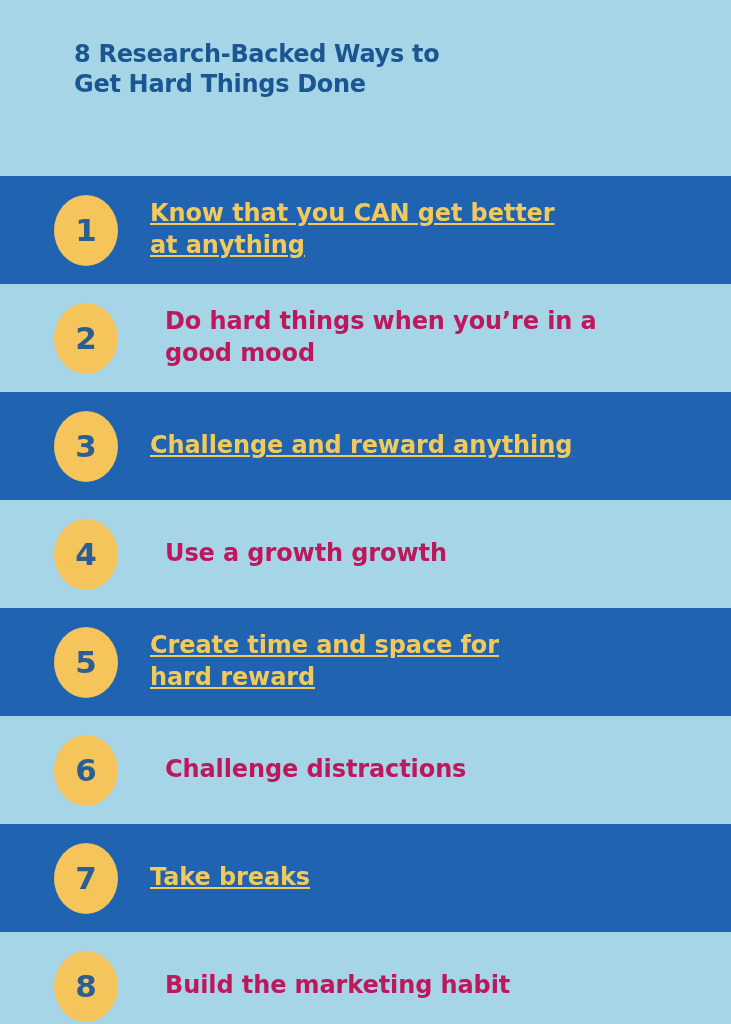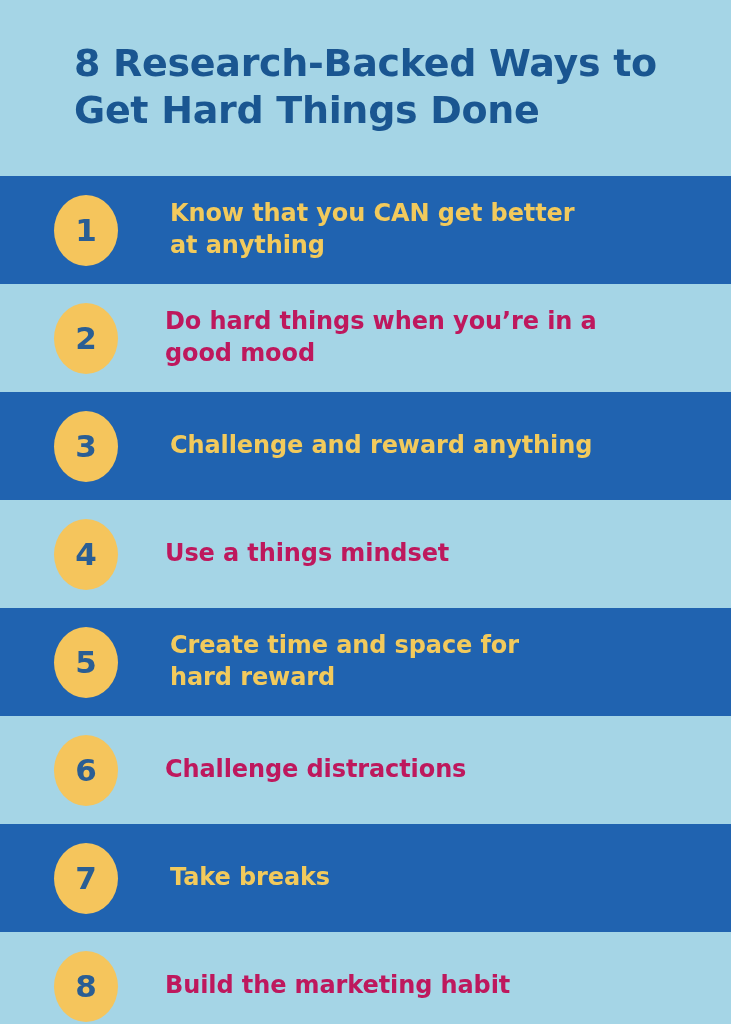--- a/index.html
+++ b/index.html
@@ -28,21 +28,21 @@
     top: 0;
     width: 731px;
     height: 176px;
     box-sizing: border-box;
     padding: 40px 60px 0 74px;
     background: #a5d5e6;
   }
   .title-text {
     margin: 0;
     font-family: "DejaVu Sans", sans-serif;
-    font-size: 38px;
+    font-size: 24px;
     font-weight: bold;
     line-height: 1.24;
     letter-spacing: -0.3px;
     color: #1a5691;
     white-space: pre-line;
   }
 
   
   .rows {
     position: absolute;
@@ -93,21 +93,22 @@
     white-space: pre-line;
     letter-spacing: -0.1px;
   }
   .row.dark .row-text {
     color: #f2ca5c;
   }
   .row.light .row-text {
     color: #be185d;
   }
   .row.indent .row-text {
-    margin-left: 52px;
+    margin-left: 32px;
+    text-decoration: underline;
   }
 </style>
 </head>
 <body>
 
 <div class="poster">
 
   <div class="title-block">
     <h1 class="title-text">8 Research-Backed Ways to
 Get Hard Things Done</h1>
@@ -127,21 +128,21 @@
 good mood</div>
     </div>
 
     <div class="row dark indent">
       <div class="badge">3</div>
       <div class="row-text">Challenge and reward anything</div>
     </div>
 
     <div class="row light">
       <div class="badge">4</div>
-      <div class="row-text">Use a things mindset</div>
+      <div class="row-text">Use a growth growth</div>
     </div>
 
     <div class="row dark indent">
       <div class="badge">5</div>
       <div class="row-text">Create time and space for
 hard reward</div>
     </div>
 
     <div class="row light">
       <div class="badge">6</div>

